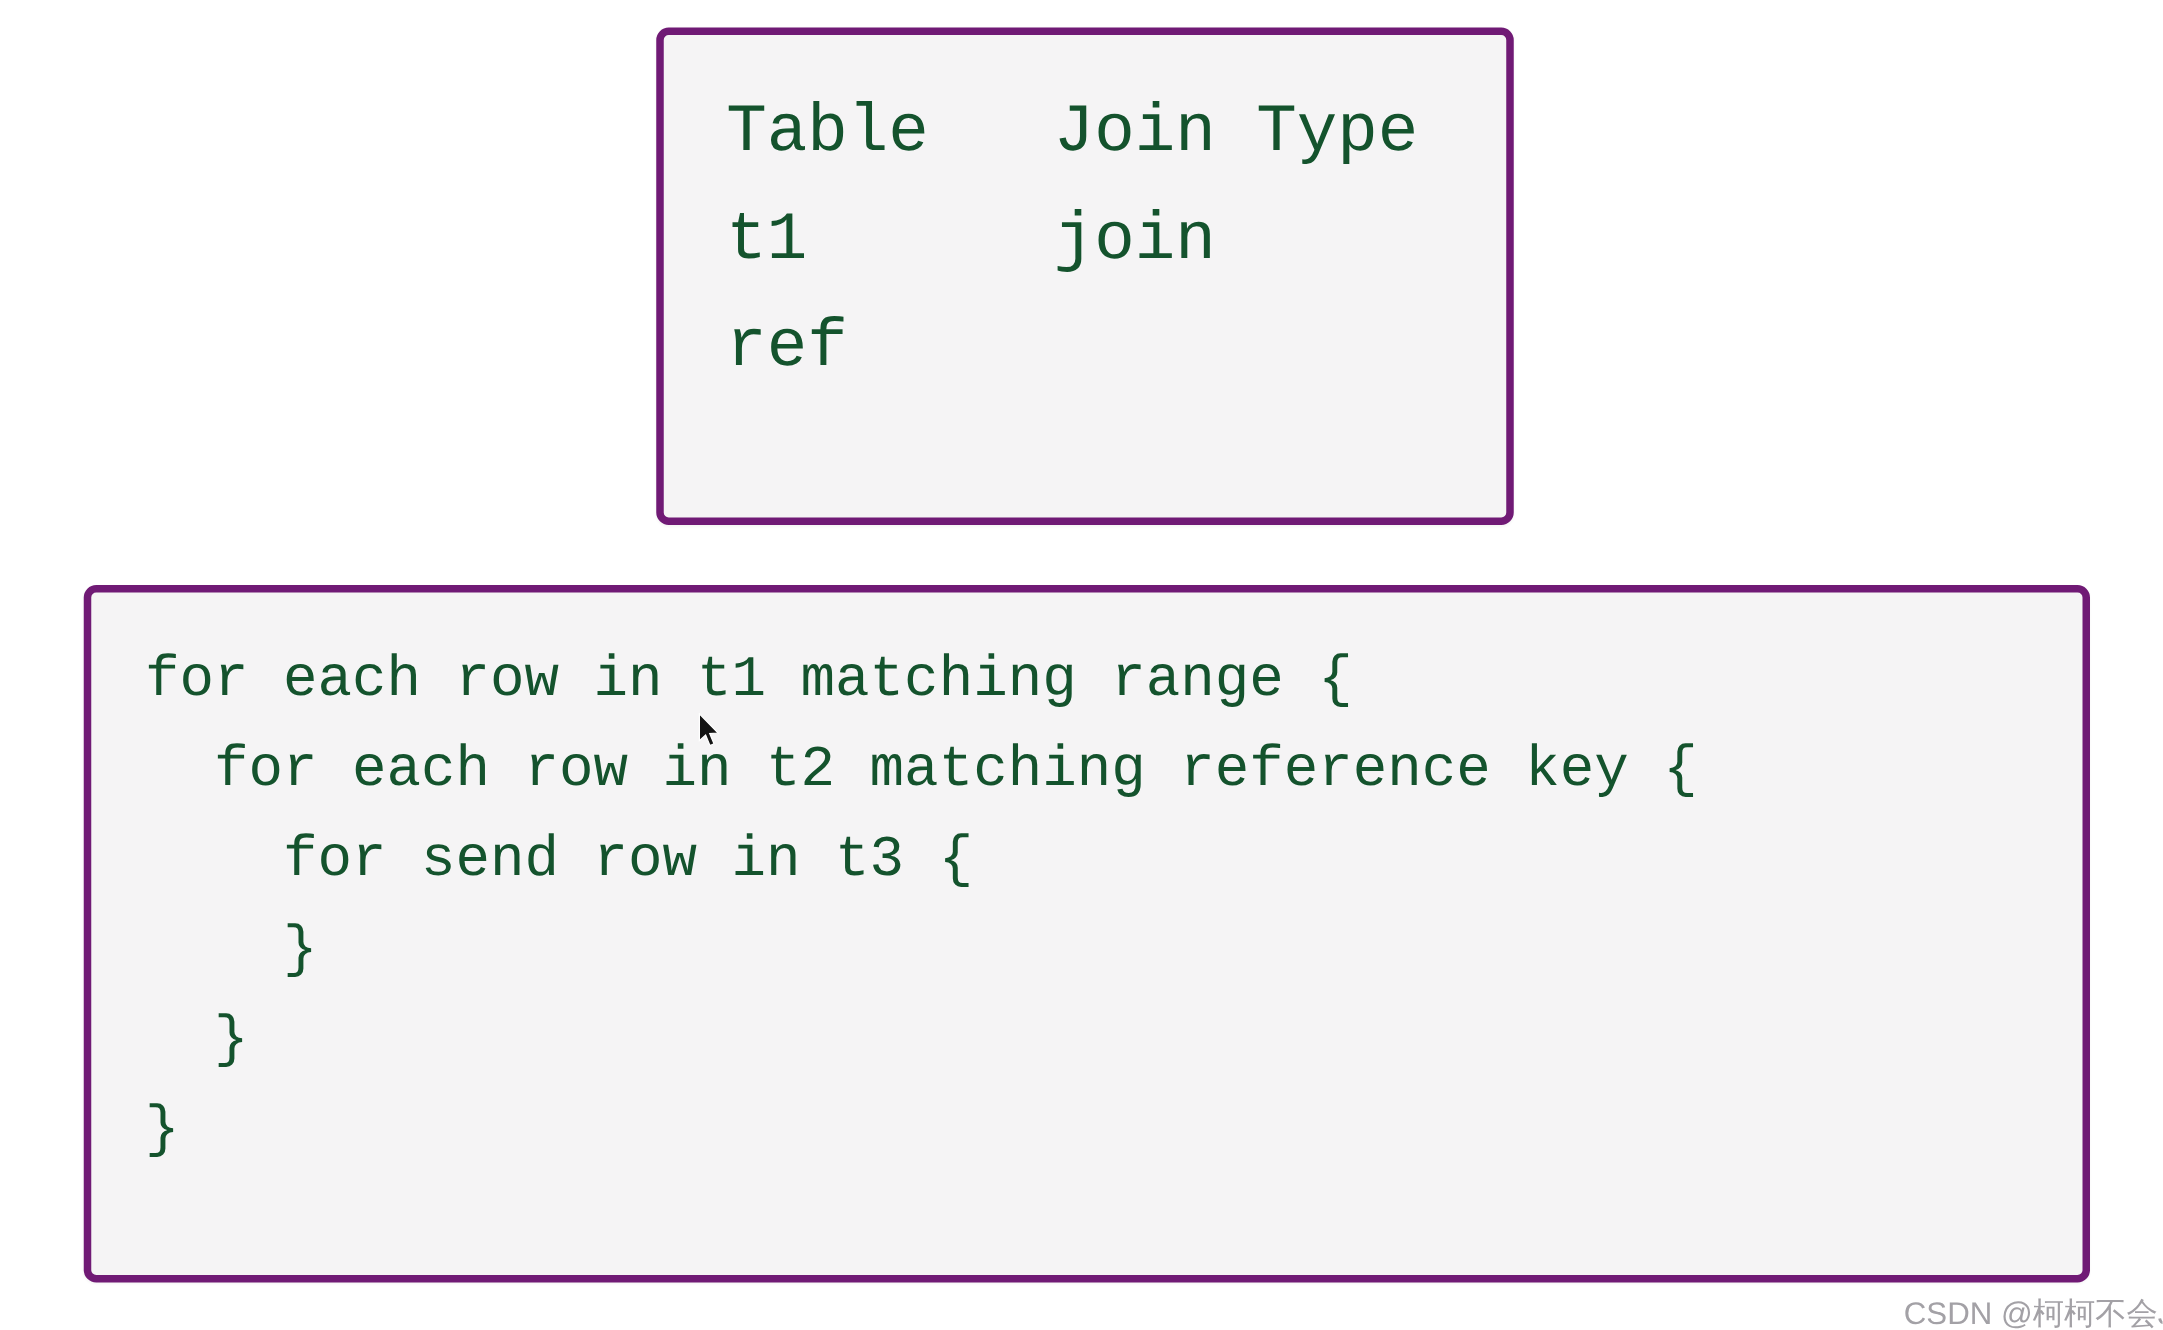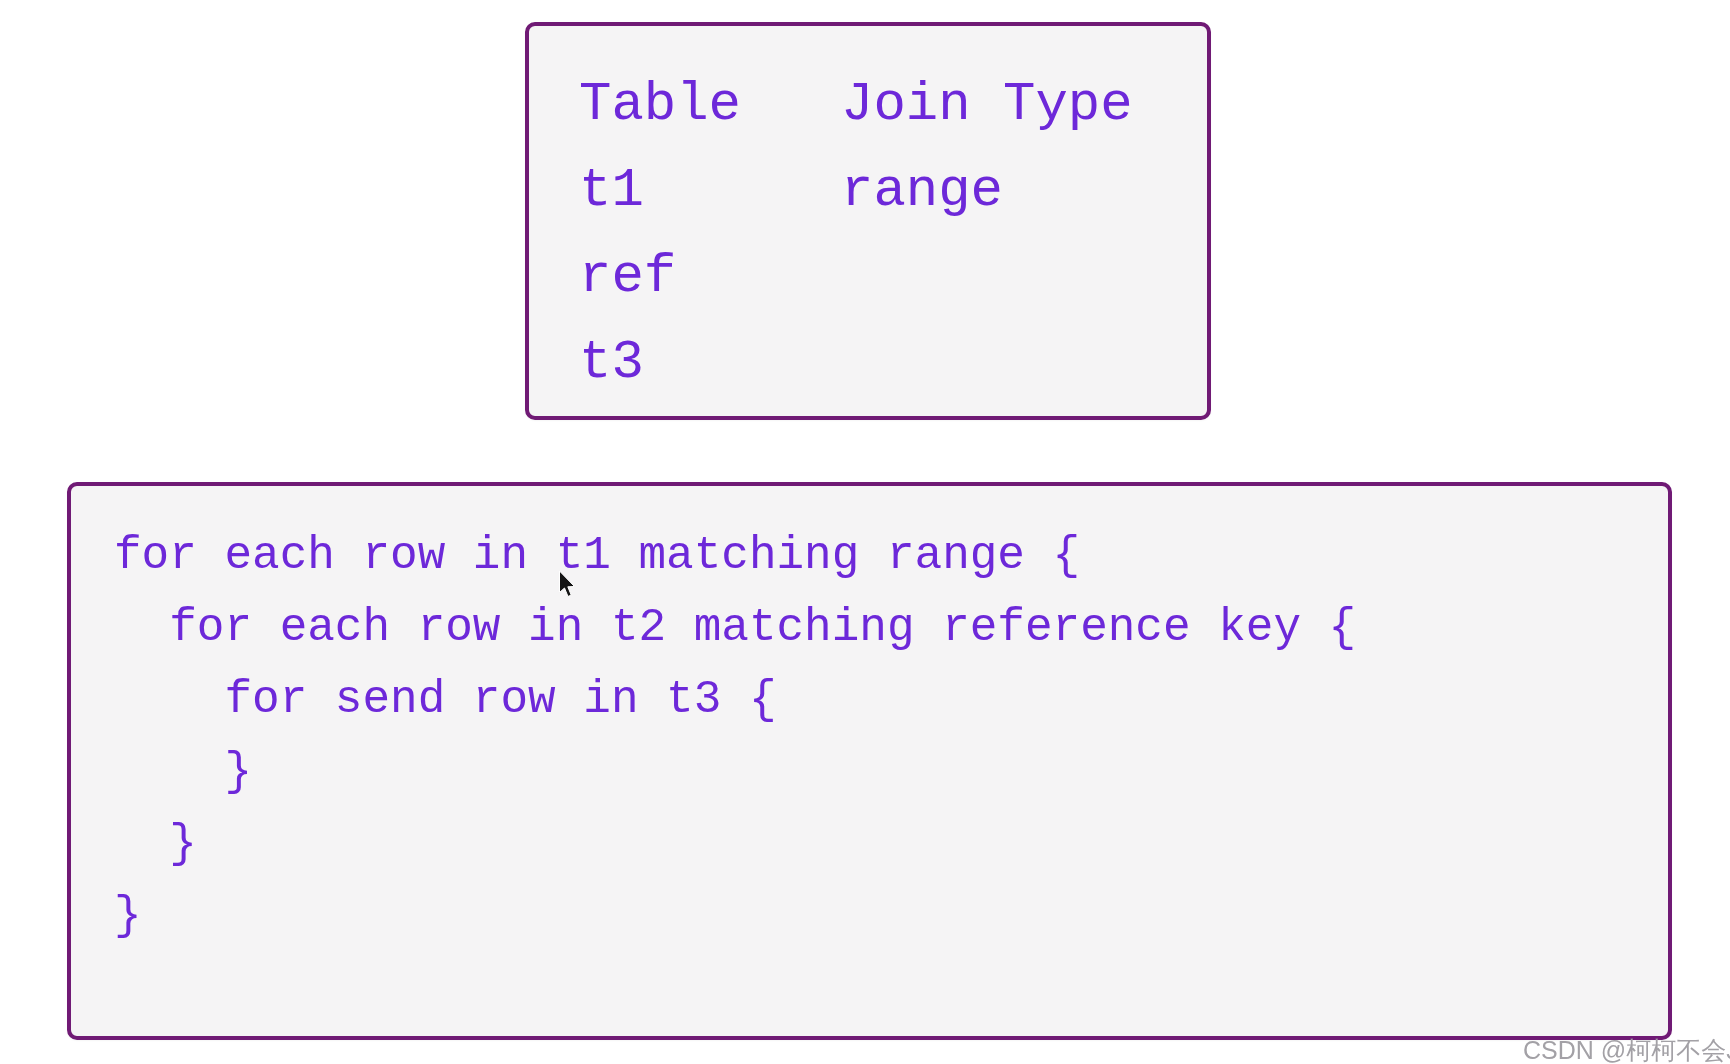--- a/index.html
+++ b/index.html
@@ -6,42 +6,42 @@
   html, body {
     width: 1730px; height: 1064px;
     background: #ffffff;
     font-family: "Liberation Sans", sans-serif;
     overflow: hidden;
     position: relative;
   }
   .panel {
     position: absolute;
     background: #f5f4f5;
-    border: 4px solid #701a75;
+    border: 6px solid #701a75;
     border-radius: 10px;
     box-shadow: 0 1px 2px rgba(0,0,0,0.04);
-    color: #6d28d9;
+    color: #14532d;
     font-family: "Liberation Mono", "DejaVu Sans Mono", monospace;
   }
   
   .table-panel {
     left: 525px; top: 22px;
     width: 686px; height: 398px;
     padding: 36px 0 0 50px;
     font-size: 54px;
     line-height: 86px;
   }
   .jt-row {
     display: grid;
     grid-template-columns: 262px auto;
     white-space: pre;
   }
   
   .code-panel {
-    left: 67px; top: 482px;
+    left: 67px; top: 468px;
     width: 1605px; height: 558px;
     padding: 34px 0 16px 43px;
     font-size: 46px;
     line-height: 72px;
   }
   .code-line { white-space: pre; }
   
   .watermark {
     position: absolute;
     left: 1523px; top: 1034px;
@@ -59,27 +59,26 @@
 </head>
 <body>
 
 <div class="panel table-panel">
   <div class="jt-row">
     <span>Table</span>
     <span>Join Type</span>
   </div>
   <div class="jt-row">
     <span>t1</span>
-    <span>range</span>
+    <span>join</span>
   </div>
   <div class="jt-row">
     <span>ref</span>
   </div>
   <div class="jt-row">
-    <span>t3</span>
   </div>
 </div>
 
 <div class="panel code-panel">
   <div class="code-line">for each row in t1 matching range {</div>
   <div class="code-line">  for each row in t2 matching reference key {</div>
   <div class="code-line">    for send row in t3 {</div>
   <div class="code-line">    }</div>
   <div class="code-line">  }</div>
   <div class="code-line">}</div>

